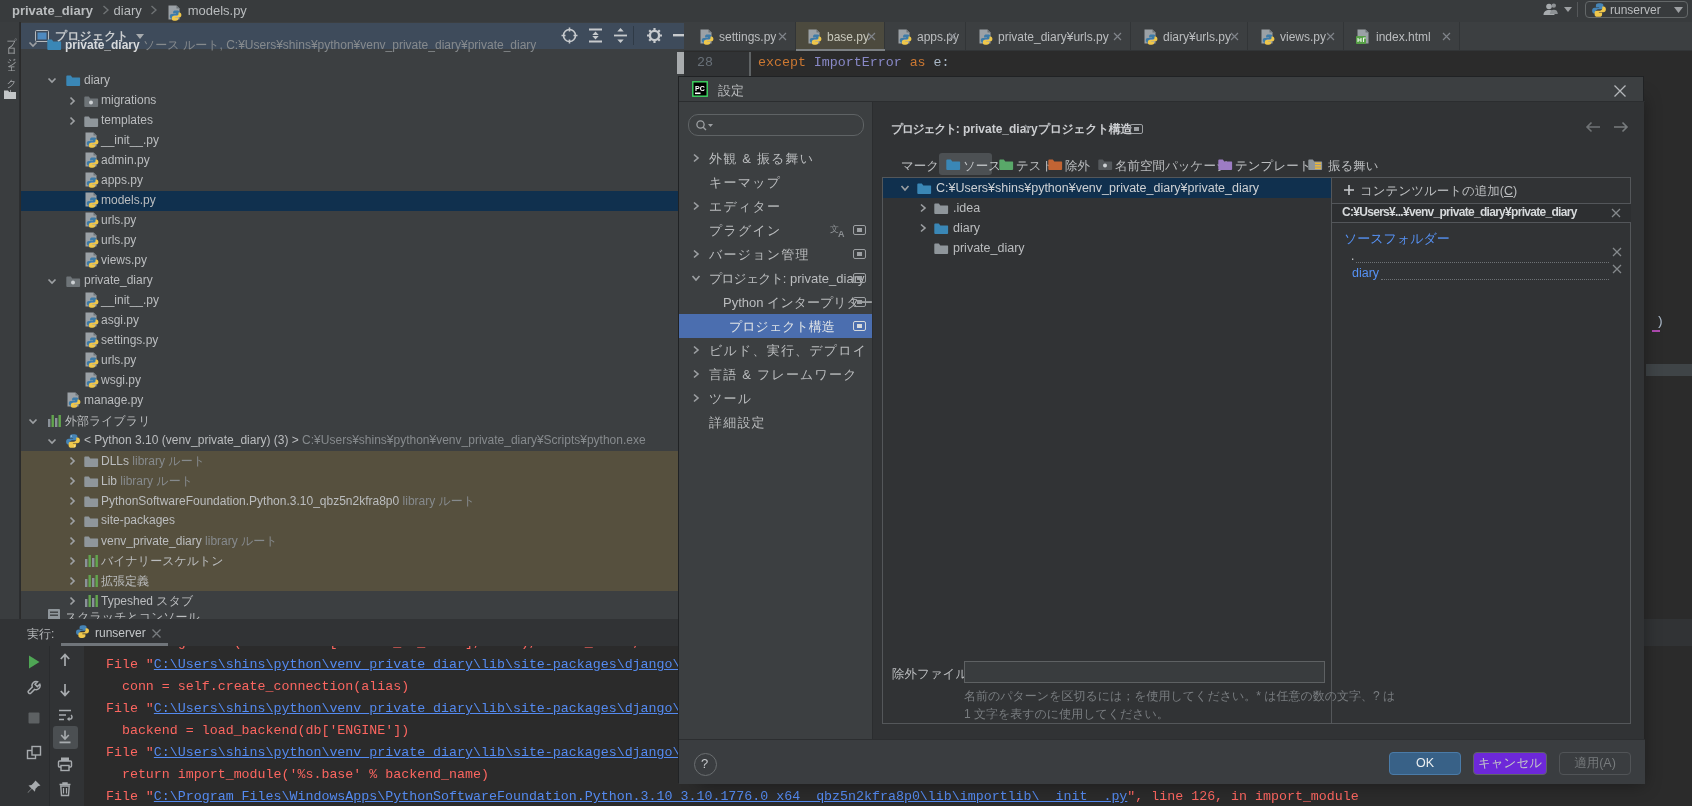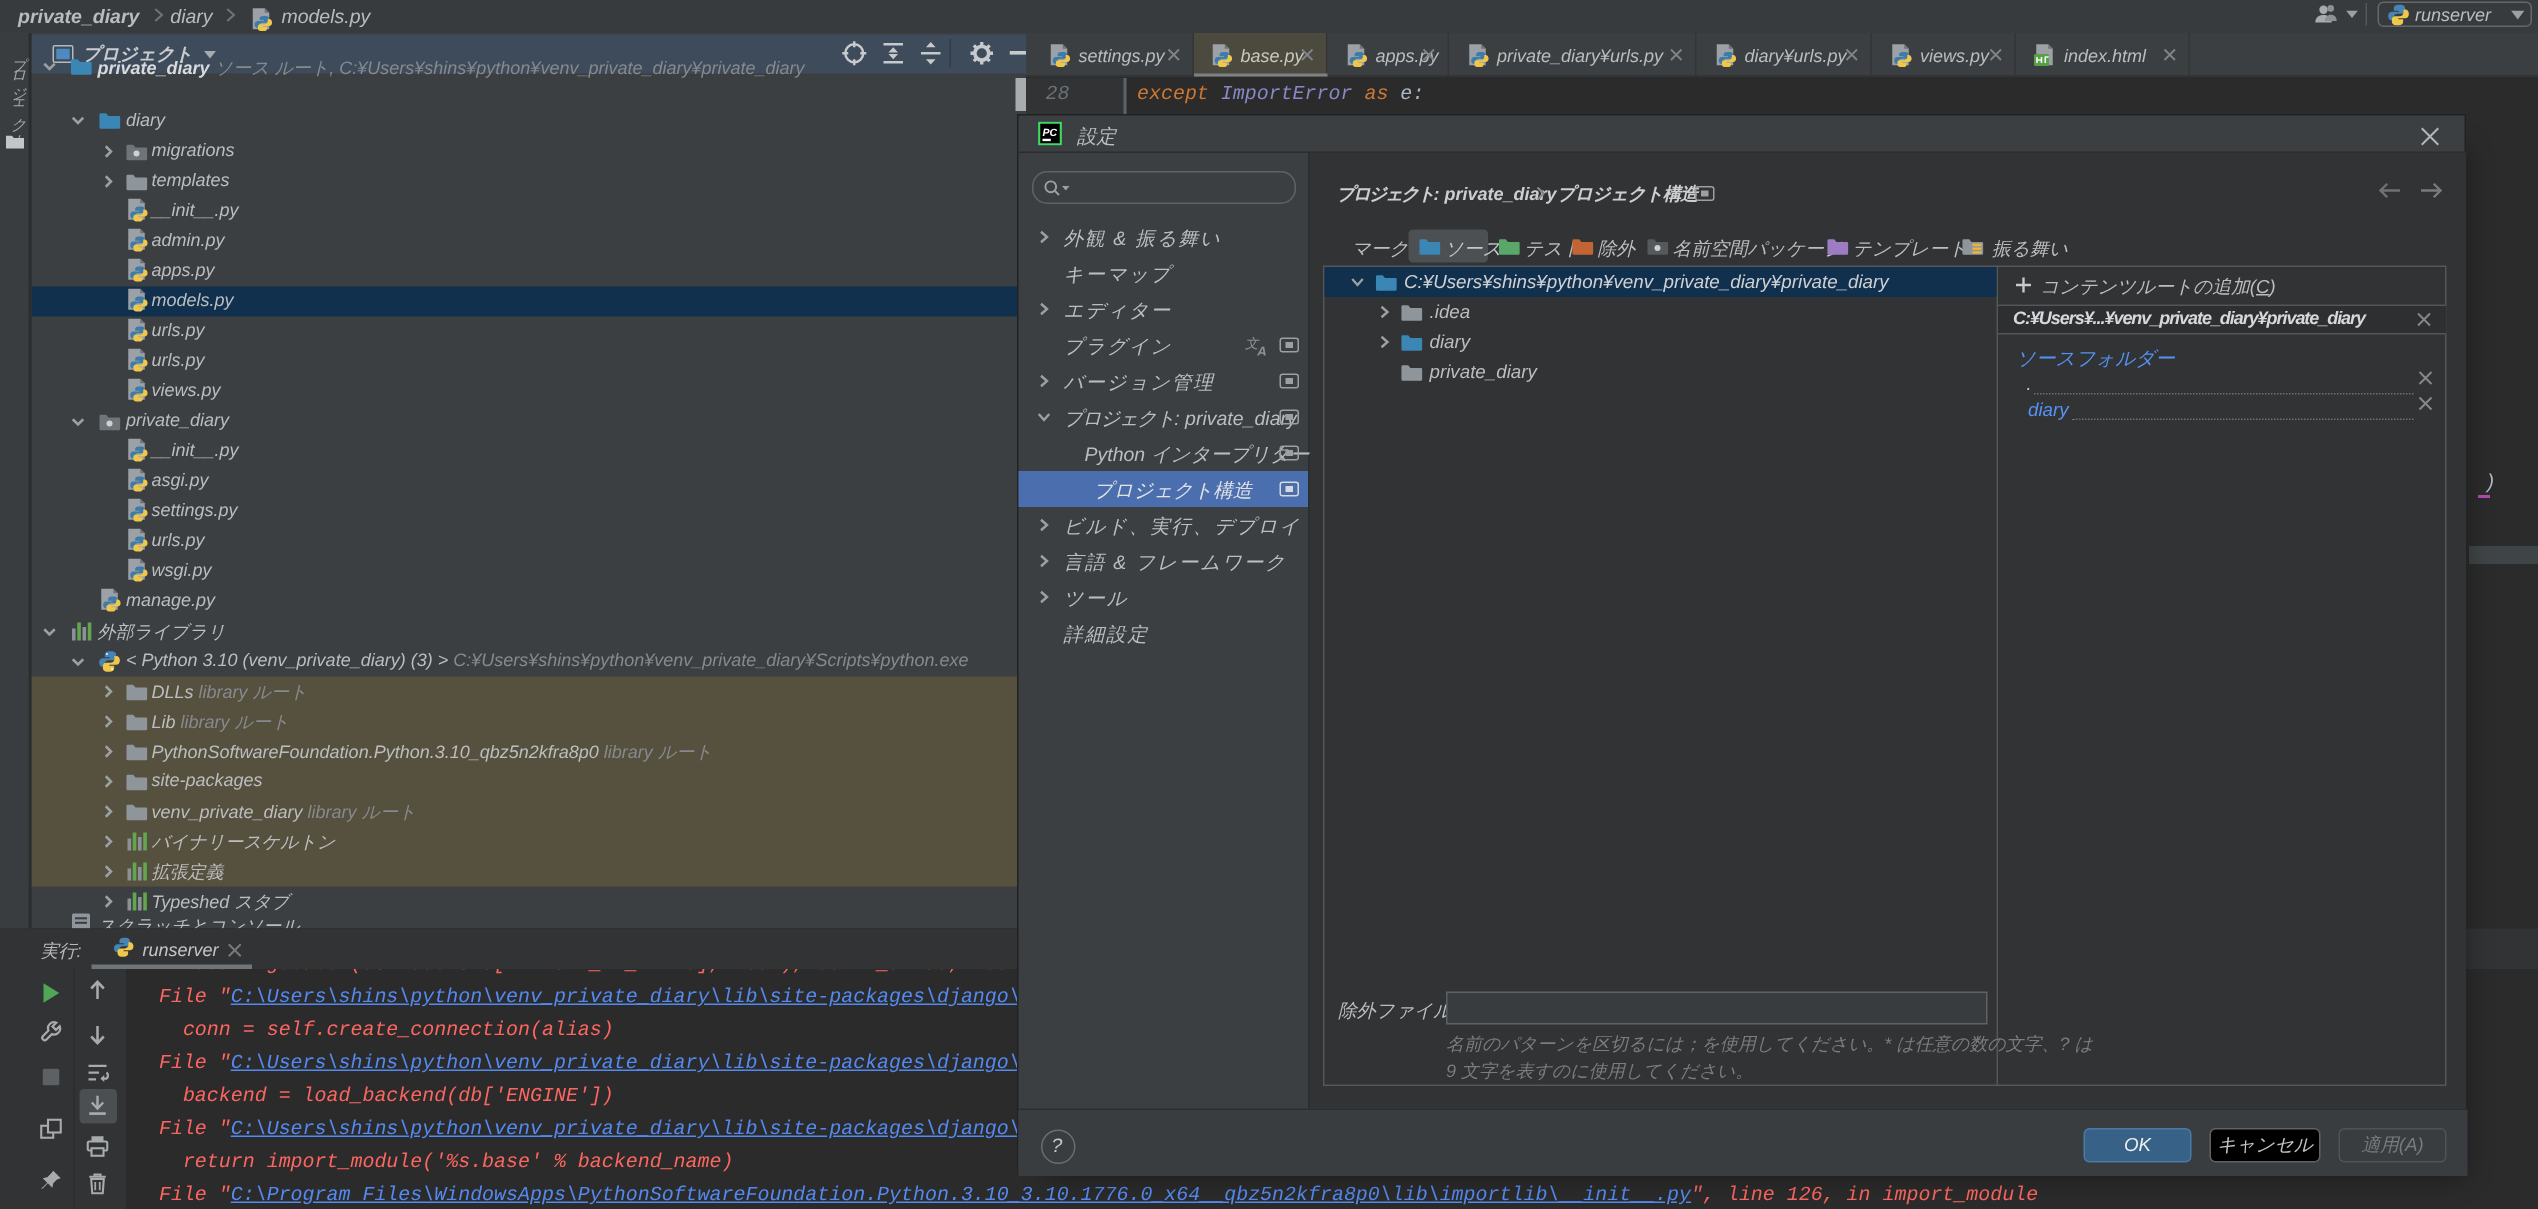--- a/index.html
+++ b/index.html
@@ -1,18 +1,18 @@
 <!DOCTYPE html>
 <html><head><meta charset="utf-8">
 <style>
   * { margin:0; padding:0; box-sizing:border-box; }
   html,body { width:1692px; height:806px; overflow:hidden; background:#2b2b2b;
     font-family:"Liberation Sans", sans-serif; }
   .abs { position:absolute; }
-  #page { position:relative; width:1692px; height:806px; overflow:hidden;font-style:italic; }
+  #page { position:relative; width:1692px; height:806px; overflow:hidden; }
   .mono { font-family:"Liberation Mono", monospace; }
   .b { font-weight:bold; }
 </style></head>
 <body>
 <div id="page">
 
 <div class="abs" style="left:0;top:0;width:1692px;height:22px;background:#383b3d;">
   <div class="abs" style="left:12px;top:3px;font-size:13px;color:#b9bcbe;white-space:nowrap;">
     <span class="b">private_diary</span>
     <svg style="margin:0 5px;" width="7" height="10" viewBox="0 0 7 10">
@@ -709,22 +709,22 @@
         <path d="M1 1 l8 8 M9 1 l-8 8" stroke="#85898c" stroke-width="1.3"></path>
       </svg>
       <span class="abs" style="left:673px;top:189px;font-size:12.5px;color:#5692f5;">diary</span>
       <div class="abs" style="left:702px;top:202px;width:228px;height:1px;border-bottom:1px dotted #6e7275;"></div>
       <svg class="abs" style="left:933px;top:187px;" width="10" height="10">
         <path d="M1 1 l8 8 M9 1 l-8 8" stroke="#85898c" stroke-width="1.3"></path>
       </svg>
       <span class="abs" style="left:213px;top:589px;font-size:12.5px;color:#bbbdbf;">除外ファイル:</span>
       <div class="abs" style="left:285px;top:584px;width:361px;height:22px;background:#393c3e;border:1px solid #5e6163;"></div>
       <span class="abs" style="left:285px;top:611px;font-size:12px;color:#797d80;">名前のパターンを区切るには；を使用してください。* は任意の数の文字、? は</span>
-      <span class="abs" style="left:285px;top:629px;font-size:12px;color:#797d80;">9 文字を表すのに使用してください。</span>
+      <span class="abs" style="left:285px;top:629px;font-size:12px;color:#797d80;">1 文字を表すのに使用してください。</span>
       <div class="abs" style="left:0;top:662px;width:966px;height:1px;background:#2c2e30;"></div>
       <div class="abs" style="left:0;top:663px;width:966px;height:44px;background:#3a3d40;"></div>
       <div class="abs" style="left:15px;top:676px;width:23px;height:23px;border:1px solid #6a6e70;border-radius:50%;"></div>
       <span class="abs" style="left:22px;top:679px;font-size:13px;color:#c6c9cb;">?</span>
       <div class="abs" style="left:710px;top:675px;width:72px;height:23px;background:#386187;border:1px solid #4a7ba8;border-radius:4px;text-align:center;line-height:21px;font-size:12.5px;color:#eceff1;">OK</div>
-      <div class="abs" style="left:794px;top:675px;width:74px;height:23px;background:#000000;border:1px solid #5f6365;border-radius:4px;text-align:center;line-height:21px;font-size:12.5px;color:#c2c5c7;">キャンセル</div>
+      <div class="abs" style="left:794px;top:675px;width:74px;height:23px;background:#6d28d9;border:1px solid #5f6365;border-radius:4px;text-align:center;line-height:21px;font-size:12.5px;color:#c2c5c7;">キャンセル</div>
       <div class="abs" style="left:880px;top:675px;width:72px;height:23px;background:#3a3d40;border:1px solid #515457;border-radius:4px;text-align:center;line-height:21px;font-size:12.5px;color:#777b7d;">適用(A)</div>
     </div>
 
 </div>
 </body></html>

